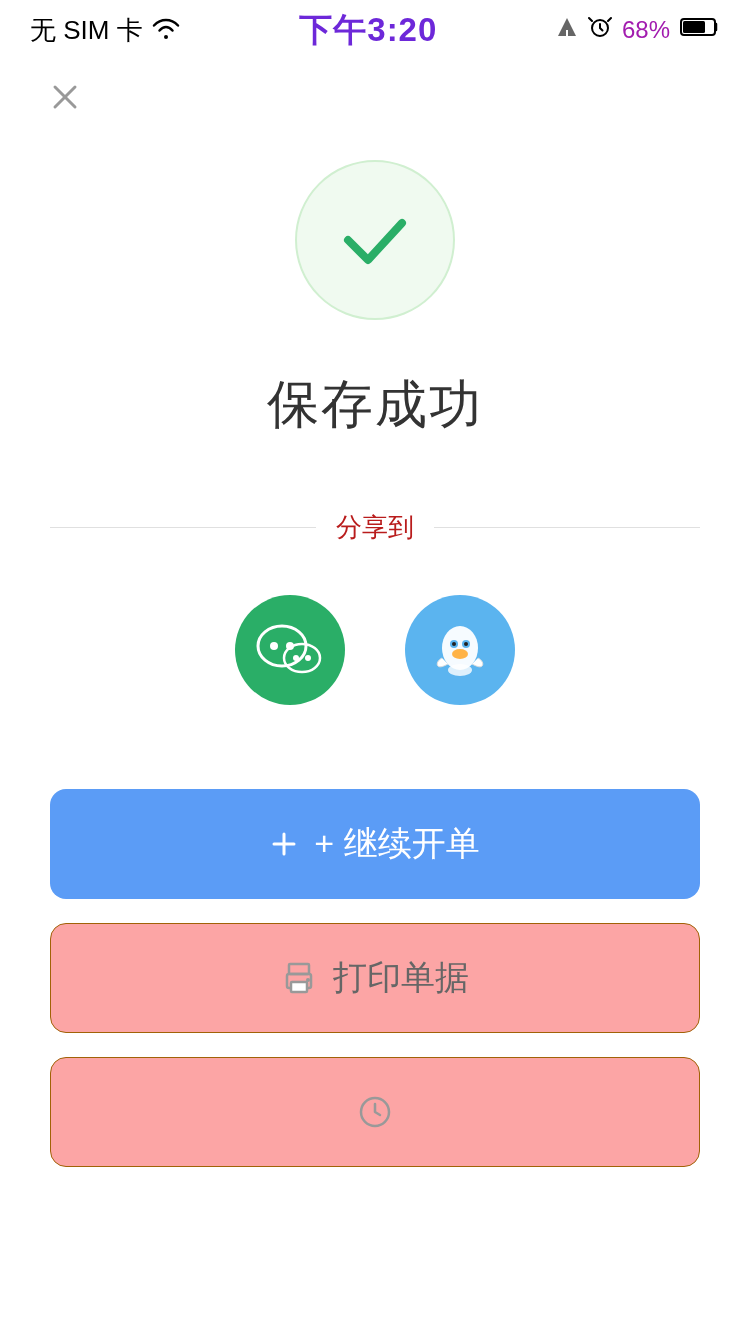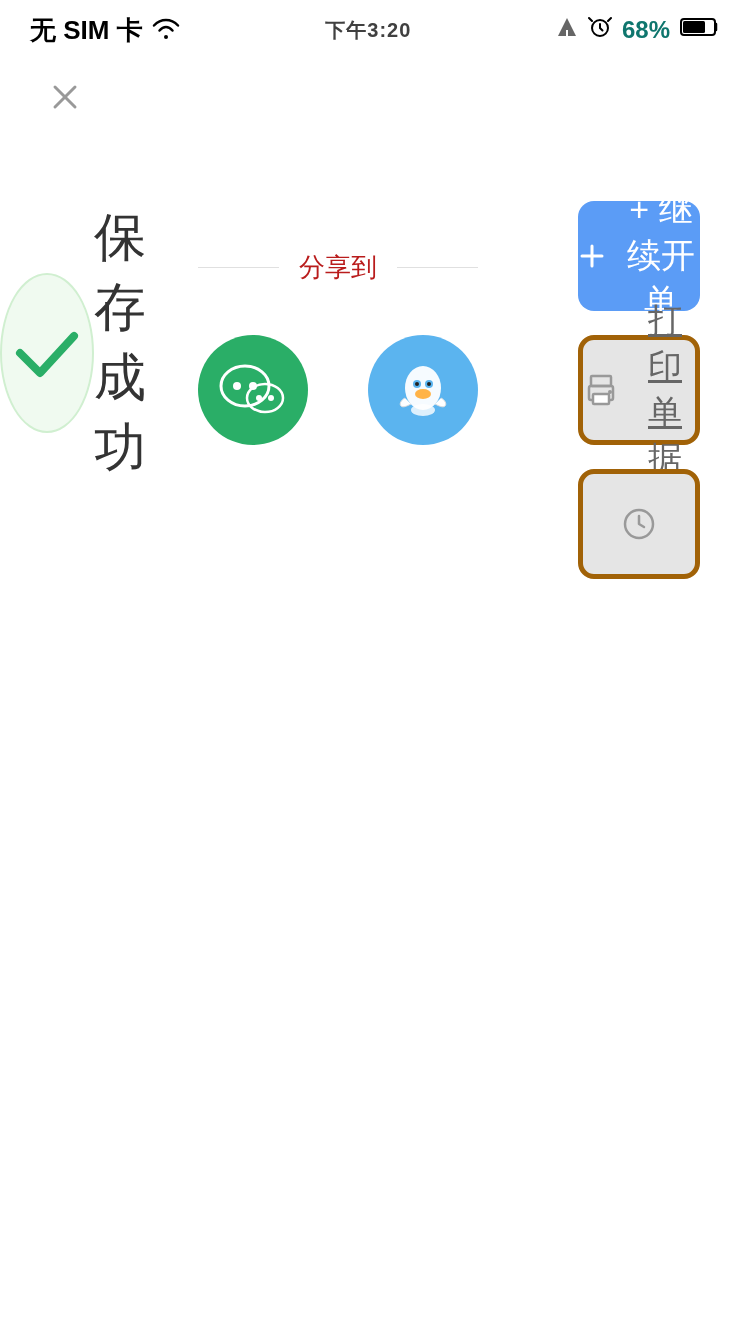--- a/index.html
+++ b/index.html
@@ -23,38 +23,37 @@
       justify-content: space-between;
       padding: 0 30px;
       background: #fff;
     }
 
     .status-left {
       display: flex;
       align-items: center;
       gap: 8px;
       font-size: 26px;
-      font-weight: 700;
+      font-weight: 400;
       color: #000;
     }
 
     .status-center {
-      font-size: 20px;
+      font-size: 33px;
       font-weight: 600;
-      color: #404040;
+      color: #6d28d9;
       letter-spacing: 1px;
     }
 
     .status-right {
       display: flex;
       align-items: center;
       gap: 10px;
       font-size: 24px;
-      color: #0f766e;
-      font-weight: bold;
+      color: #a21caf;
     }
 
     
     .close-btn {
       position: absolute;
       top: 72px;
       left: 40px;
       width: 50px;
       height: 50px;
       display: flex;
@@ -64,21 +63,21 @@
     }
 
     .close-btn svg {
       width: 36px;
       height: 36px;
     }
 
     
     .main-content {
       display: flex;
-      flex-direction: row;
+      flex-direction: column;
       align-items: center;
       padding-top: 100px;
     }
 
     
     .success-icon-wrapper {
       width: 160px;
       height: 160px;
       border-radius: 50%;
       background: #f0faf0;
@@ -155,21 +154,21 @@
       background: #5bb4ef;
     }
 
     
     .action-buttons {
       width: 100%;
       padding: 16px 50px;
       display: flex;
       flex-direction: column;
       gap: 24px;
-      margin-top: 25px;
+      margin-top: 8px;
     }
 
     .action-btn {
       width: 100%;
       height: 110px;
       border-radius: 16px;
       border: none;
       font-size: 34px;
       display: flex;
       align-items: center;
@@ -178,24 +177,23 @@
       cursor: pointer;
       outline: none;
     }
 
     .action-btn.primary {
       background: #5b9cf6;
       color: #fff;
     }
 
     .action-btn.secondary {
-      background: #e5e5e5;
+      background: #fca5a5;
       color: #666;
-      border: 5px solid #a16207;
-      text-decoration: underline;
+      border: 1px solid #a16207;
     }
 
     .action-btn .btn-icon {
       display: flex;
       align-items: center;
     }
   </style>
 </head>
 <body>
 

